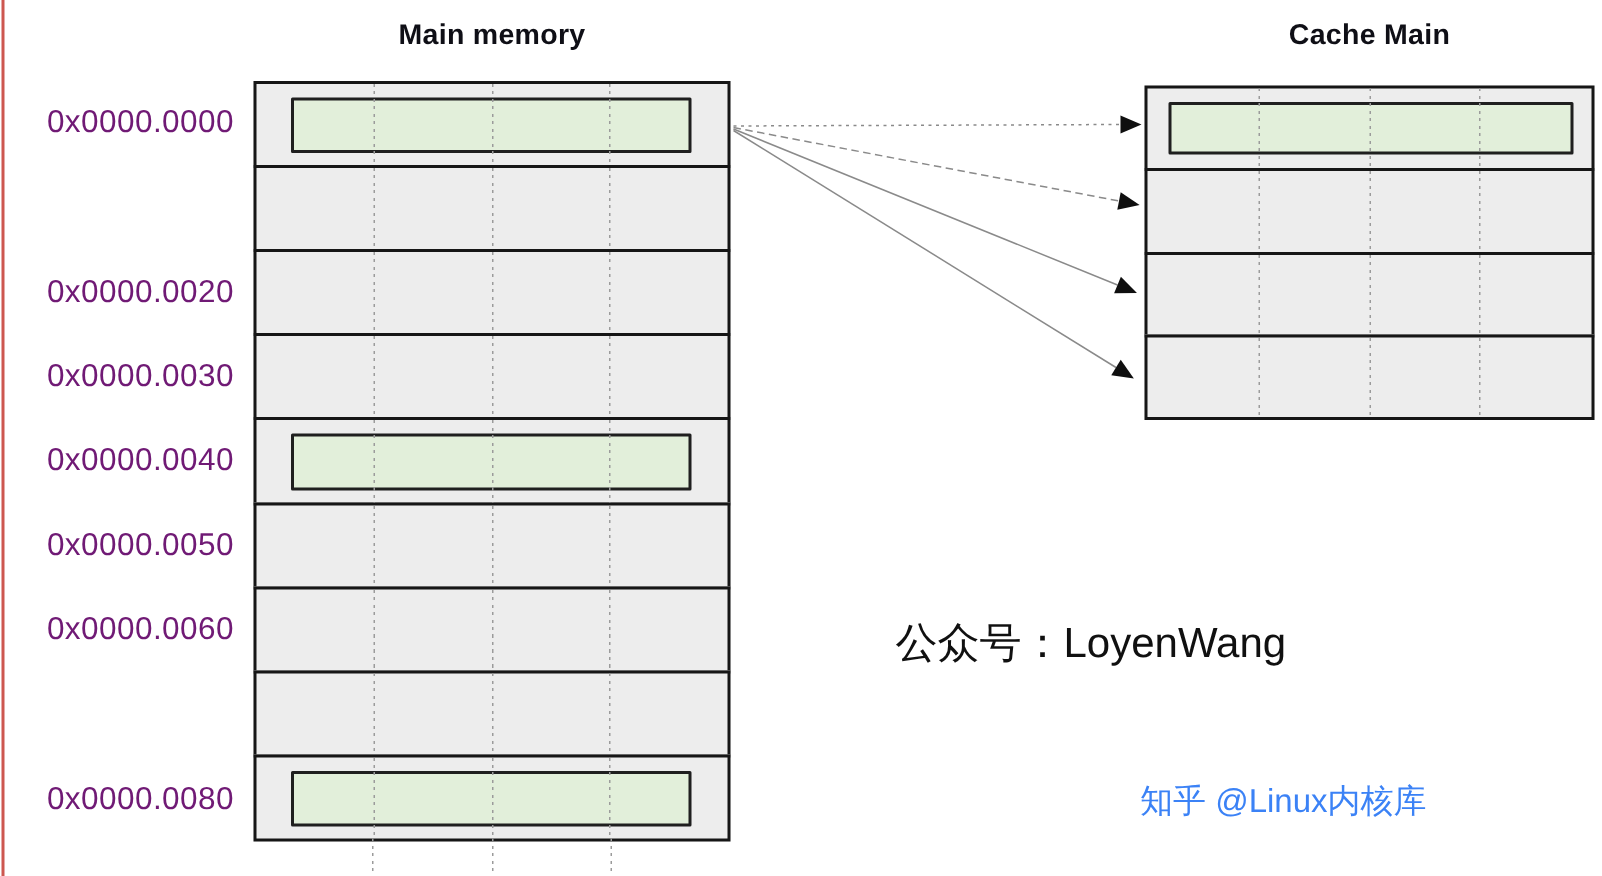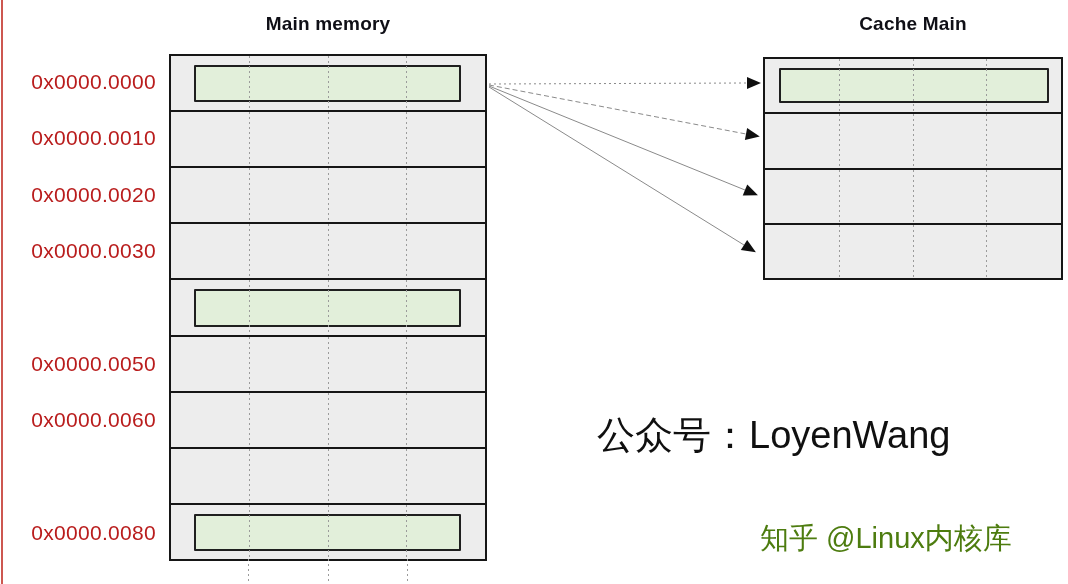--- a/index.html
+++ b/index.html
@@ -22,21 +22,21 @@
     position:absolute; top:13px;
     font-size:19px; font-weight:bold; color:#0f0f16;
     text-align:center; letter-spacing:.2px;
   }
   .main-title  { left:169px; width:318px; }
   .cache-title { left:763px; width:300px; }
 
   .addr {
     position:absolute; left:8px; width:148px; height:56px;
     display:flex; align-items:center; justify-content:flex-end;
-    font-size:21px; color:#b91c1c; letter-spacing:.3px;
+    font-size:21px; color:#701a75; letter-spacing:.3px;
   }
 
   .mem-table {
     position:absolute; left:169px; top:54px; width:318px; height:507px;
     display:flex; flex-direction:column;
   }
   .cache-table {
     position:absolute; left:763px; top:57px; width:300px; height:223px;
     display:flex; flex-direction:column;
   }
@@ -74,42 +74,42 @@
   .arrows-layer {
     position:absolute; left:0; top:0; width:1068px; height:584px;
     z-index:5; pointer-events:none;
   }
   .arrow { stroke:#8a8a8a; stroke-width:1; fill:none; }
   .arrow.dotted { stroke-dasharray:2 3; }
   .arrow.dashed { stroke-dasharray:5 3; }
 
   .wm-center {
     position:absolute; left:597px; top:410px;
-    font-size:38px; color:#101010; white-space:nowrap;
+    font-size:28px; color:#101010; white-space:nowrap;
   }
   .wm-bottom-right {
     position:absolute; left:760px; top:519px;
-    font-size:29px; color:#4d7c0f; white-space:nowrap;
+    font-size:22px; color:#3b82f6; white-space:nowrap;
     text-shadow:1px 1px 0 #ffffff;
   }
 </style>
 </head>
 <body>
 
 <div class="stage">
 
   <div class="red-edge"></div>
 
   <div class="title main-title">Main memory</div>
   <div class="title cache-title">Cache Main</div>
 
   <div class="addr" style="top:54px">0x0000.0000</div>
-  <div class="addr" style="top:110px">0x0000.0010</div>
   <div class="addr" style="top:167px">0x0000.0020</div>
   <div class="addr" style="top:223px">0x0000.0030</div>
+  <div class="addr" style="top:279px">0x0000.0040</div>
   <div class="addr" style="top:336px">0x0000.0050</div>
   <div class="addr" style="top:392px">0x0000.0060</div>
   <div class="addr" style="top:505px">0x0000.0080</div>
 
   <div class="mem-table">
     <div class="row">
       <div class="block"></div>
     </div>
     <div class="row"></div>
     <div class="row"></div>

